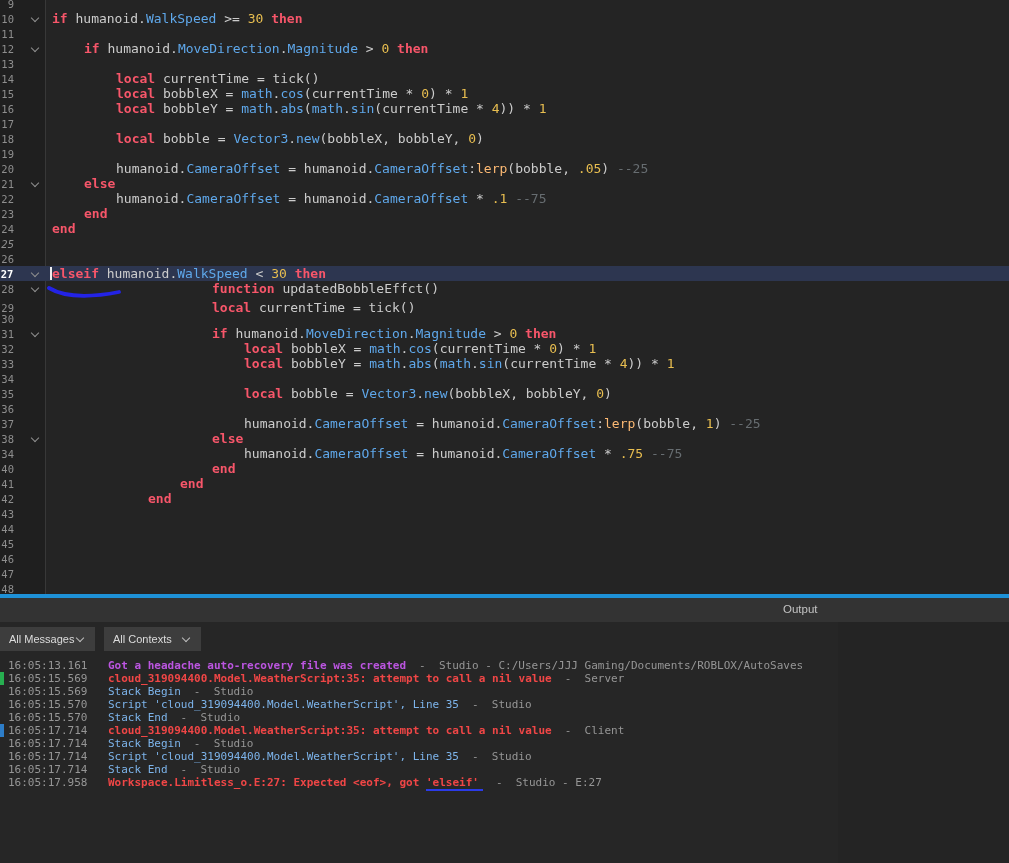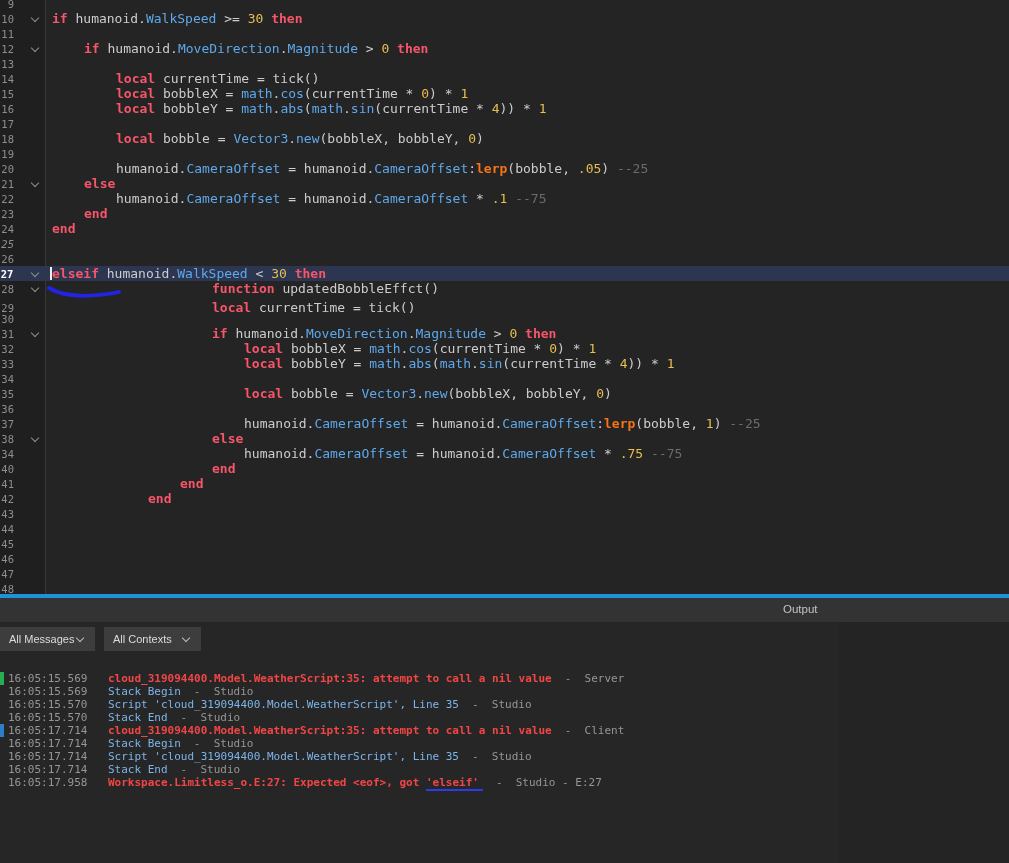--- a/index.html
+++ b/index.html
@@ -17,21 +17,21 @@
   .line-row.active .ln{color:#FFFFFF;font-weight:bold;text-align:center;}
   .fold{position:absolute;left:31px;top:4px;width:9px;height:9px;}
   .fold::before{content:'';position:absolute;left:1px;top:0;width:5px;height:5px;
     border-right:1.6px solid #8F8F8F;border-bottom:1.6px solid #8F8F8F;transform:rotate(45deg);}
   .code{position:absolute;top:1px;font-size:13px;line-height:13px;white-space:pre;color:var(--default-text,#CCCCCC);}
   .tk-k{color:var(--keyword,#F7566A);font-weight:bold;}
   .tk-d{color:var(--default-text,#CCCCCC);}
   .tk-b{color:var(--builtin,#5FA8EB);}
   .tk-n{color:var(--number,#E8BE50);}
   .tk-c{color:var(--comment,#676D71);}
-  .tk-m{color:#f97316;font-weight:bold;}
+  .tk-m{color:#fdba74;font-weight:normal;}
   .cursor{position:absolute;left:50px;top:1px;width:2px;height:13px;background:#EFEFEF;}
   .squiggle{position:absolute;left:46px;top:285px;}
   
   .splitter{position:absolute;left:0;top:594px;width:1009px;height:4px;background:var(--splitter-blue,#1E91D7);cursor:row-resize;}
   .titlebar{position:absolute;left:0;top:598px;width:1009px;height:24px;background:#333333;}
   .titlebar .title{position:absolute;left:783px;top:0;line-height:23px;font-family:"Liberation Sans",sans-serif;font-size:11.5px;color:#C4C4C4;}
   
   .panel{position:absolute;left:0;top:622px;width:838px;height:241px;background:#262626;}
   .dd{position:absolute;top:5px;height:24px;background:#3D3D3D;font-family:"Liberation Sans",sans-serif;
       font-size:11px;color:#DCDCDC;cursor:pointer;}
@@ -227,20 +227,24 @@
 <div class="panel">
   <div class="dd dd1">
     <span class="lbl">All Messages</span>
     <span class="chev"></span>
   </div>
   <div class="dd dd2">
     <span class="lbl">All Contexts</span>
     <span class="chev"></span>
   </div>
   <div class="messages">
+      <div class="orow" style="top: 0px;">
+        <span class="t">16:05:13.161</span>
+        <span class="body info">Got a headache auto-recovery file was created<span class="suffix">-  Studio - C:/Users/JJJ Gaming/Documents/ROBLOX/AutoSaves</span></span>
+      </div>
       <div class="orow" style="top: 13px;">
         <span class="bar" style="background: rgb(39, 174, 80);"></span>
         <span class="t">16:05:15.569</span>
         <span class="body error">cloud_319094400.Model.WeatherScript:35: attempt to call a nil value<span class="suffix">-  Server</span></span>
       </div>
       <div class="orow" style="top: 26px;">
         <span class="t">16:05:15.569</span>
         <span class="body stack">Stack Begin<span class="suffix">-  Studio</span></span>
       </div>
       <div class="orow" style="top: 39px;">

